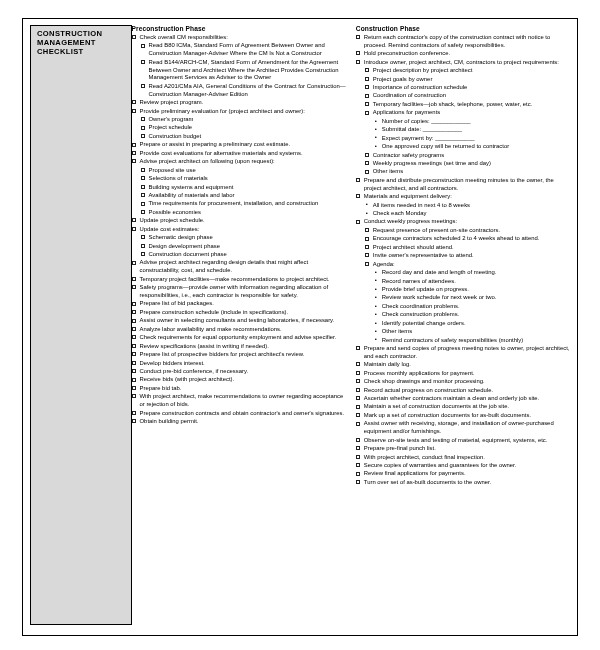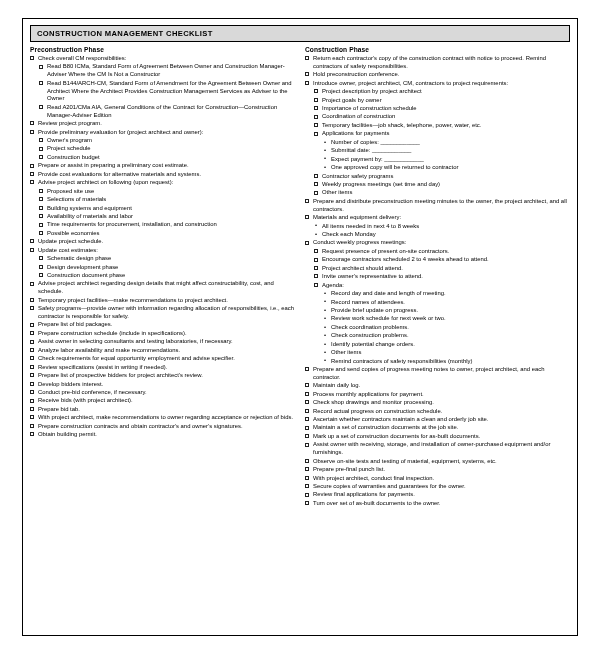--- a/index.html
+++ b/index.html
@@ -20,21 +20,21 @@
     padding: 18px 22px 14px 22px;
     background: #ffffff;
   }
   .sheet {
     box-sizing: border-box;
     width: 100%;
     height: 100%;
     border: 1px solid #000000;
     padding: 6px 7px 6px 7px;
     display: flex;
-    flex-direction: column;
+    flex-direction: row;
     justify-content: center;
   }
   .title-bar {
     box-sizing: border-box;
     background: #d9d9d9;
     border: 1px solid #000000;
     font-size: 7.6px;
     font-weight: bold;
     letter-spacing: 0.35px;
     padding: 3px 5px 3px 6px;

